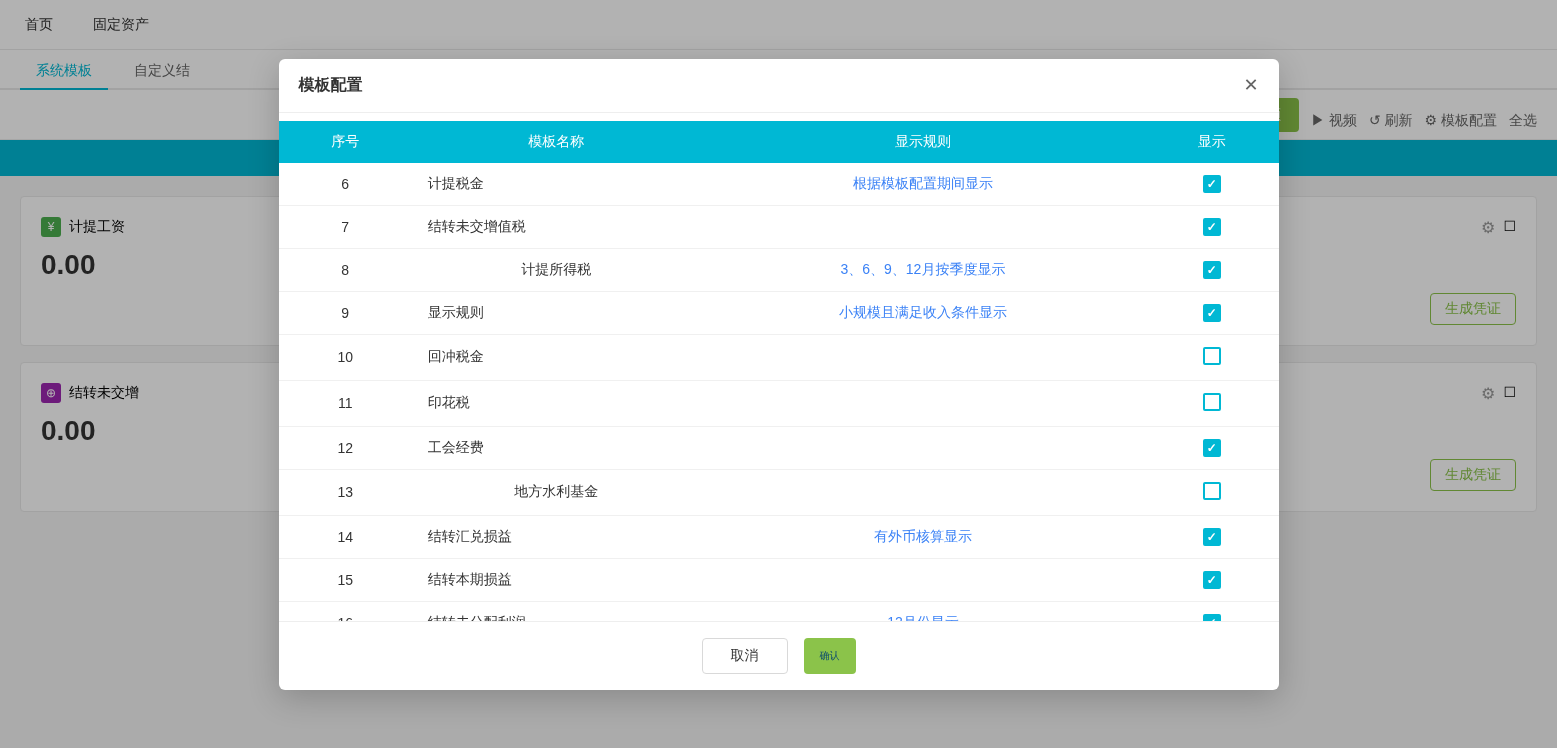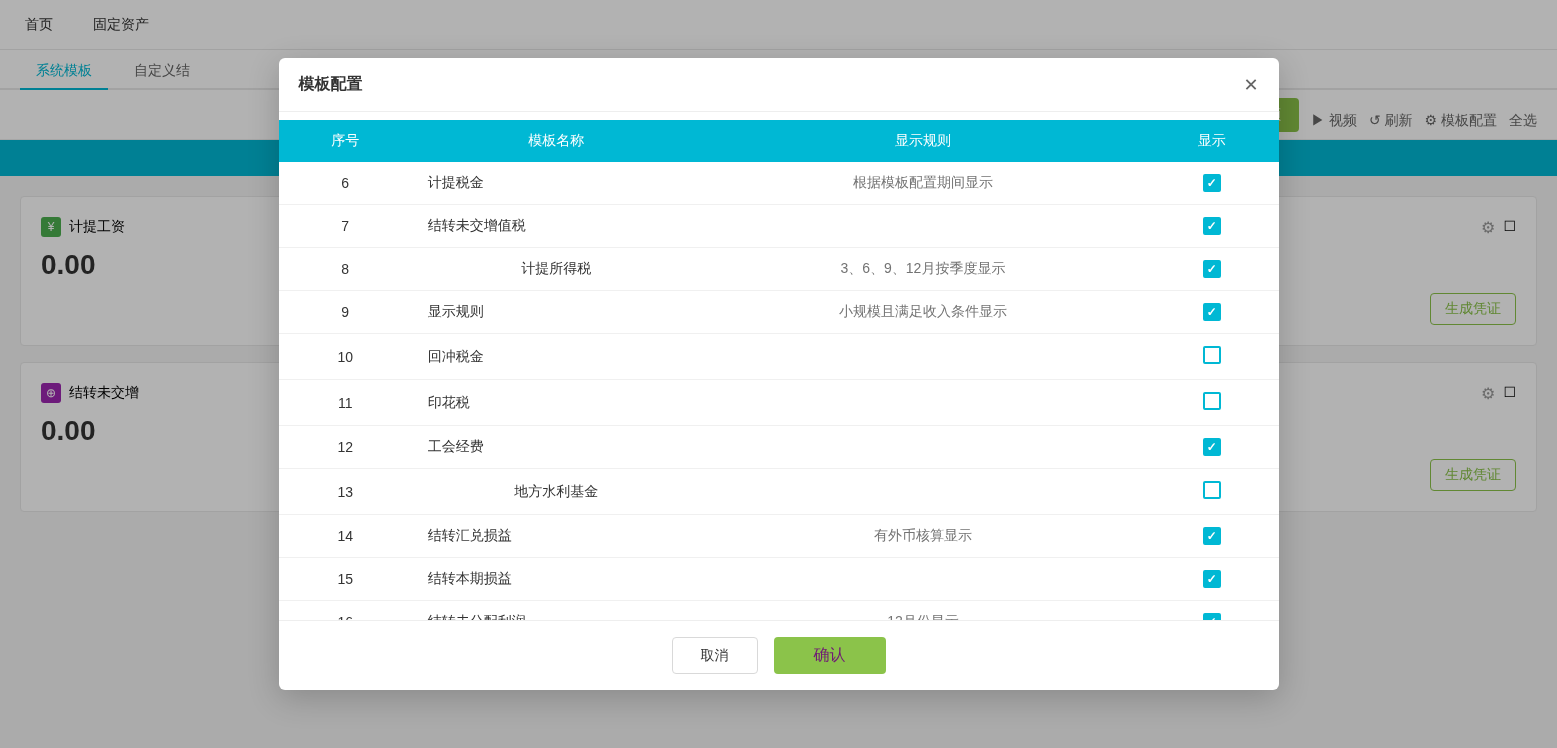--- a/index.html
+++ b/index.html
@@ -229,21 +229,21 @@
     }
 
     .config-table tbody td {
       padding: 12px 16px;
       text-align: center;
       color: #333;
       font-size: 14px;
     }
 
     .config-table tbody td.rule-col {
-      color: #737373;
+      color: #3b82f6;
     }
 
     
     .checkbox-custom {
       width: 18px;
       height: 18px;
       border: 2px solid #00b8d4;
       border-radius: 2px;
       display: inline-flex;
       align-items: center;
@@ -282,26 +282,26 @@
       color: #333;
       border: 1px solid #d9d9d9;
       padding: 8px 28px;
       border-radius: 4px;
       cursor: pointer;
       font-size: 14px;
     }
 
     .btn-confirm {
       background: #8bc34a;
-      color: #701a75;
+      color: #0c4a6e;
       border: none;
-      padding: 8px 40px;
+      padding: 8px 16px;
       border-radius: 4px;
       cursor: pointer;
-      font-size: 16px;
+      font-size: 10px;
     }
 
     
     .table-body-wrap {
       max-height: 500px;
       overflow-y: auto;
       position: relative;
       margin-top: 8px;
     }
 

